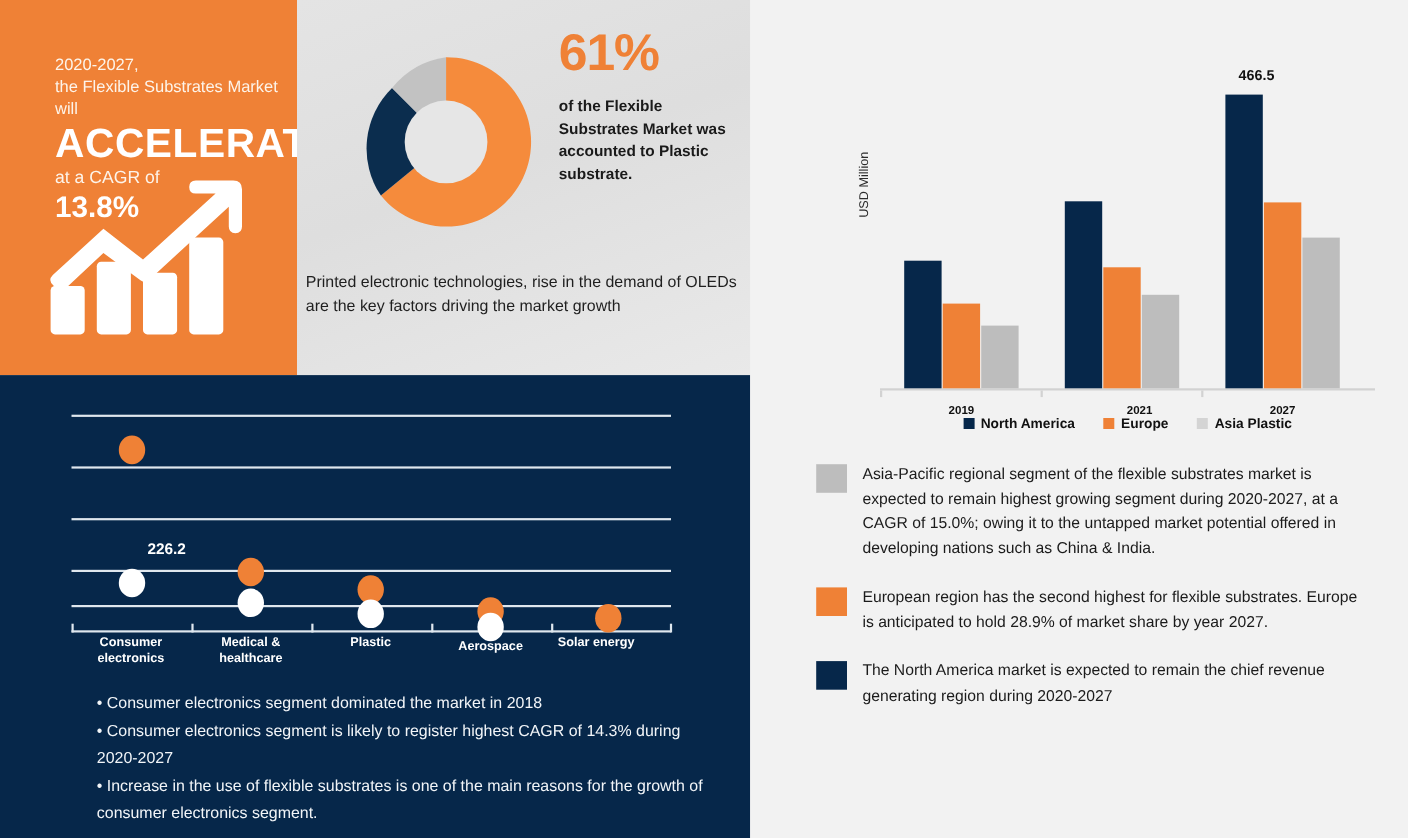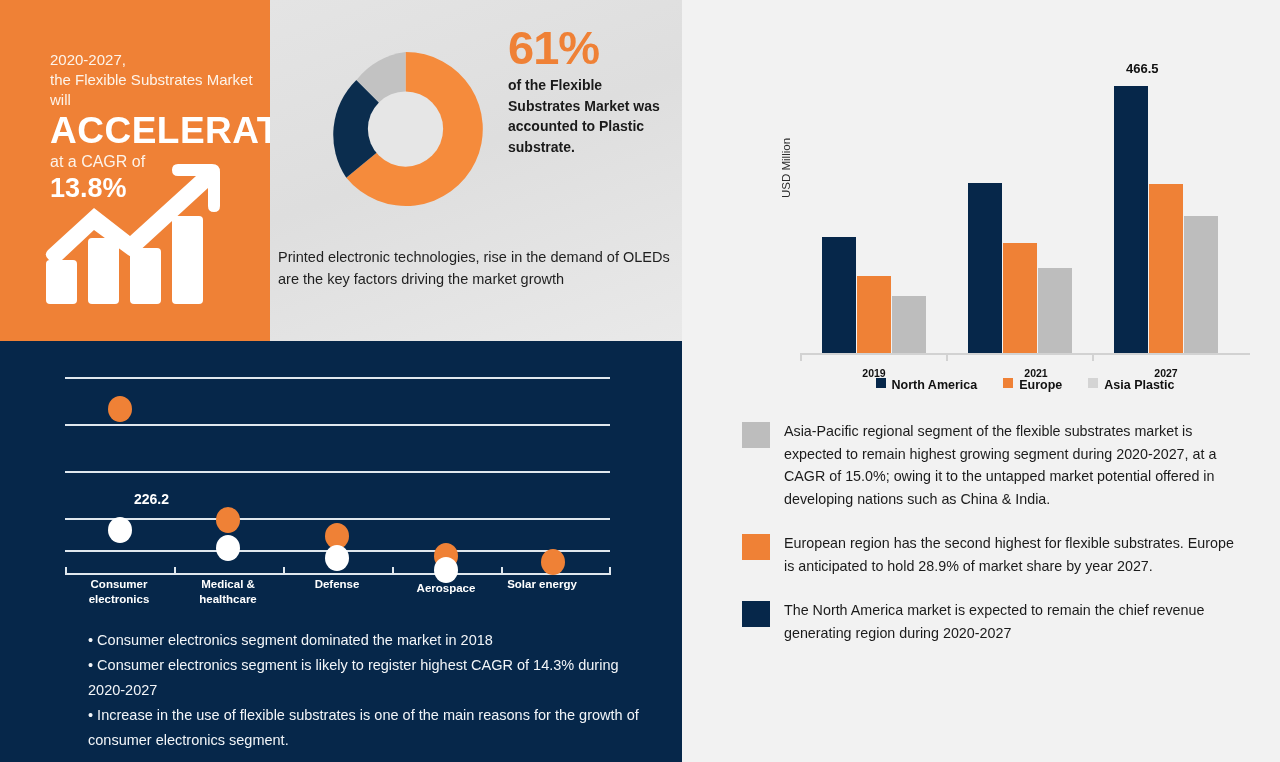--- a/index.html
+++ b/index.html
@@ -36,21 +36,21 @@
     background:linear-gradient(160deg,#e4e4e4 0%,#dedede 45%,#e9e9e9 100%);
   }
   #donut-wrap { position:absolute; left:48px; top:40px; width:175px; height:178px; }
   #pct-block { position:absolute; left:238px; top:22px; width:160px; }
   #pct-num {
     font-size:47px; font-weight:700; color:#ef8136; line-height:52px;
     letter-spacing:-1px;
   }
   #pct-desc {
     font-size:14px; font-weight:700; color:#1a1a1a; line-height:20.5px;
-    margin-top:1px;
+    margin-top:12px;
   }
   #donut-note {
     position:absolute; left:8px; top:246px; width:398px;
     font-size:14.5px; color:#1f1f1f; line-height:22px;
   }
 
   
   #navy-panel {
     position:absolute; left:0; top:341px; width:682px; height:421px;
     background:#06274a;
@@ -99,21 +99,21 @@
     position:absolute; bottom:-24px; font-size:10.5px; font-weight:700;
     color:#111; text-align:center; width:80px;
   }
   #bar-value-label {
     position:absolute; font-size:13px; font-weight:700; color:#111;margin-left:20px;
   }
   #bar-legend {
     position:absolute; left:98px; top:338px; width:450px;
     display:flex; justify-content:center; gap:26px; align-items:center;
   }
-  .blg { display:flex; gap:6px; font-size:12.5px; font-weight:700; color:#111; }
+  .blg { display:flex; align-items:center; gap:6px; font-size:12.5px; font-weight:700; color:#111; }
   .blg-sw { width:10px; height:10px; display:inline-block; }
 
   #right-bullets { position:absolute; left:60px; top:420px; width:500px; }
   .rb-row { display:flex; gap:14px; margin-bottom:22px; }
   .rb-sw { width:28px; height:26px; flex:0 0 28px; margin-top:2px; }
   .rb-txt { font-size:14.3px; color:#1b1b1b; line-height:22.5px; }
 </style>
 </head>
 <body>
 
@@ -184,21 +184,21 @@
 
         <div class="dot dot-2019" style="left:48px;  top:146px"></div>
         <div class="dot dot-2019" style="left:156px; top:164px"></div>
         <div class="dot dot-2019" style="left:265px; top:174px"></div>
         <div class="dot dot-2019" style="left:374px; top:186px"></div>
 
         <div class="dot-label" style="left:74px; top:120px">226.2</div>
 
         <div class="cat-label" style="left:11px;  top:206px">Consumer electronics</div>
         <div class="cat-label" style="left:120px; top:206px">Medical &amp; healthcare</div>
-        <div class="cat-label" style="left:229px; top:206px">Defense</div>
+        <div class="cat-label" style="left:229px; top:206px">Plastic</div>
         <div class="cat-label" style="left:338px; top:210px">Aerospace</div>
         <div class="cat-label" style="left:434px; top:206px">Solar energy</div>
       </div>
 
       <div id="bullets-left">
         <p>• Consumer electronics  segment dominated the market in 2018</p>
         <p>• Consumer electronics segment is likely to register highest CAGR of 14.3% during 2020-2027</p>
         <p>• Increase in the use of flexible substrates is one of the main reasons for the growth of consumer electronics segment.</p>
       </div>
     </div>

